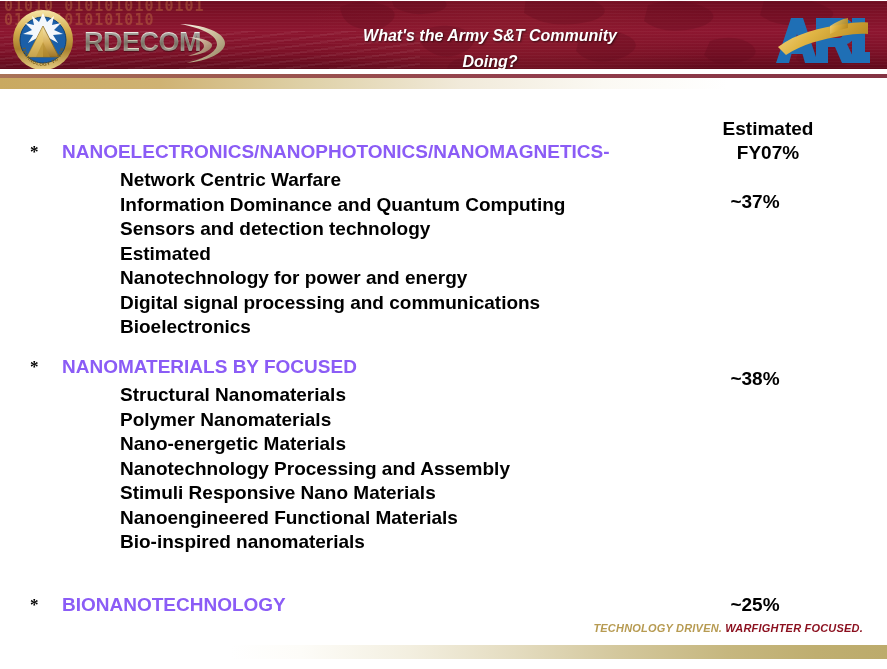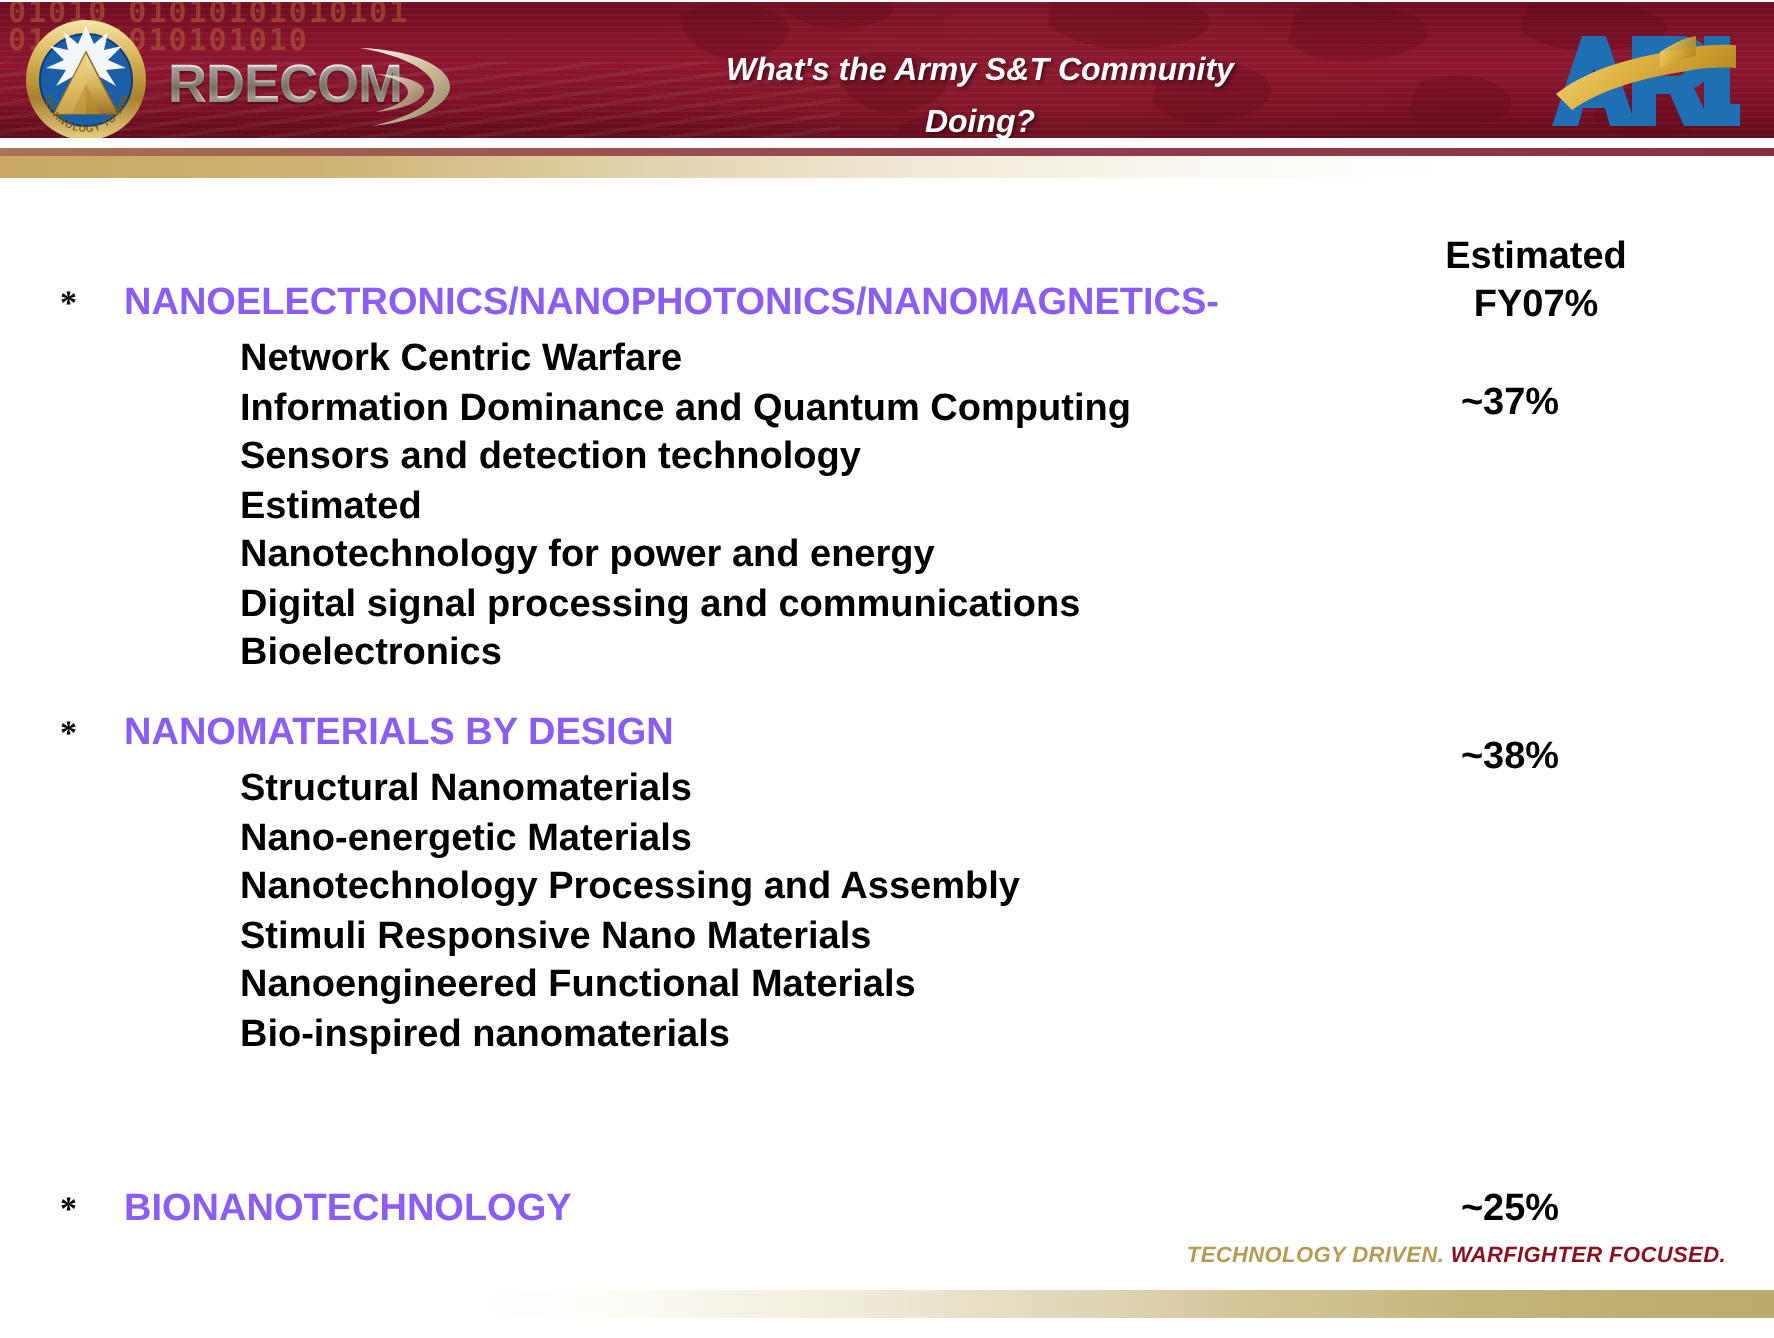--- a/index.html
+++ b/index.html
@@ -349,24 +349,25 @@
       <div class="sub-item">Nanotechnology for power and energy</div>
       <div class="sub-item">Digital signal processing and communications</div>
       <div class="sub-item">Bioelectronics</div>
     </div>
     <div class="sec-pct" style="top:50px;">~37%</div>
   </div>
 
   <div class="section" style="top:267px;">
     <div class="sec-title-row">
       <span class="bullet-star">*</span>
-      <span class="sec-title">NANOMATERIALS BY DESIGN</span>
+      <span class="sec-title">NANOMATERIALS BY FOCUSED</span>
     </div>
     <div class="sub-list" style="top:27px;">
       <div class="sub-item">Structural Nanomaterials</div>
+      <div class="sub-item">Polymer Nanomaterials</div>
       <div class="sub-item">Nano-energetic Materials</div>
       <div class="sub-item">Nanotechnology Processing and Assembly</div>
       <div class="sub-item">Stimuli Responsive Nano Materials</div>
       <div class="sub-item">Nanoengineered Functional Materials</div>
       <div class="sub-item">Bio-inspired nanomaterials</div>
     </div>
     <div class="sec-pct" style="top:12px;">~38%</div>
   </div>
 
   <div class="section" style="top:505px;">

